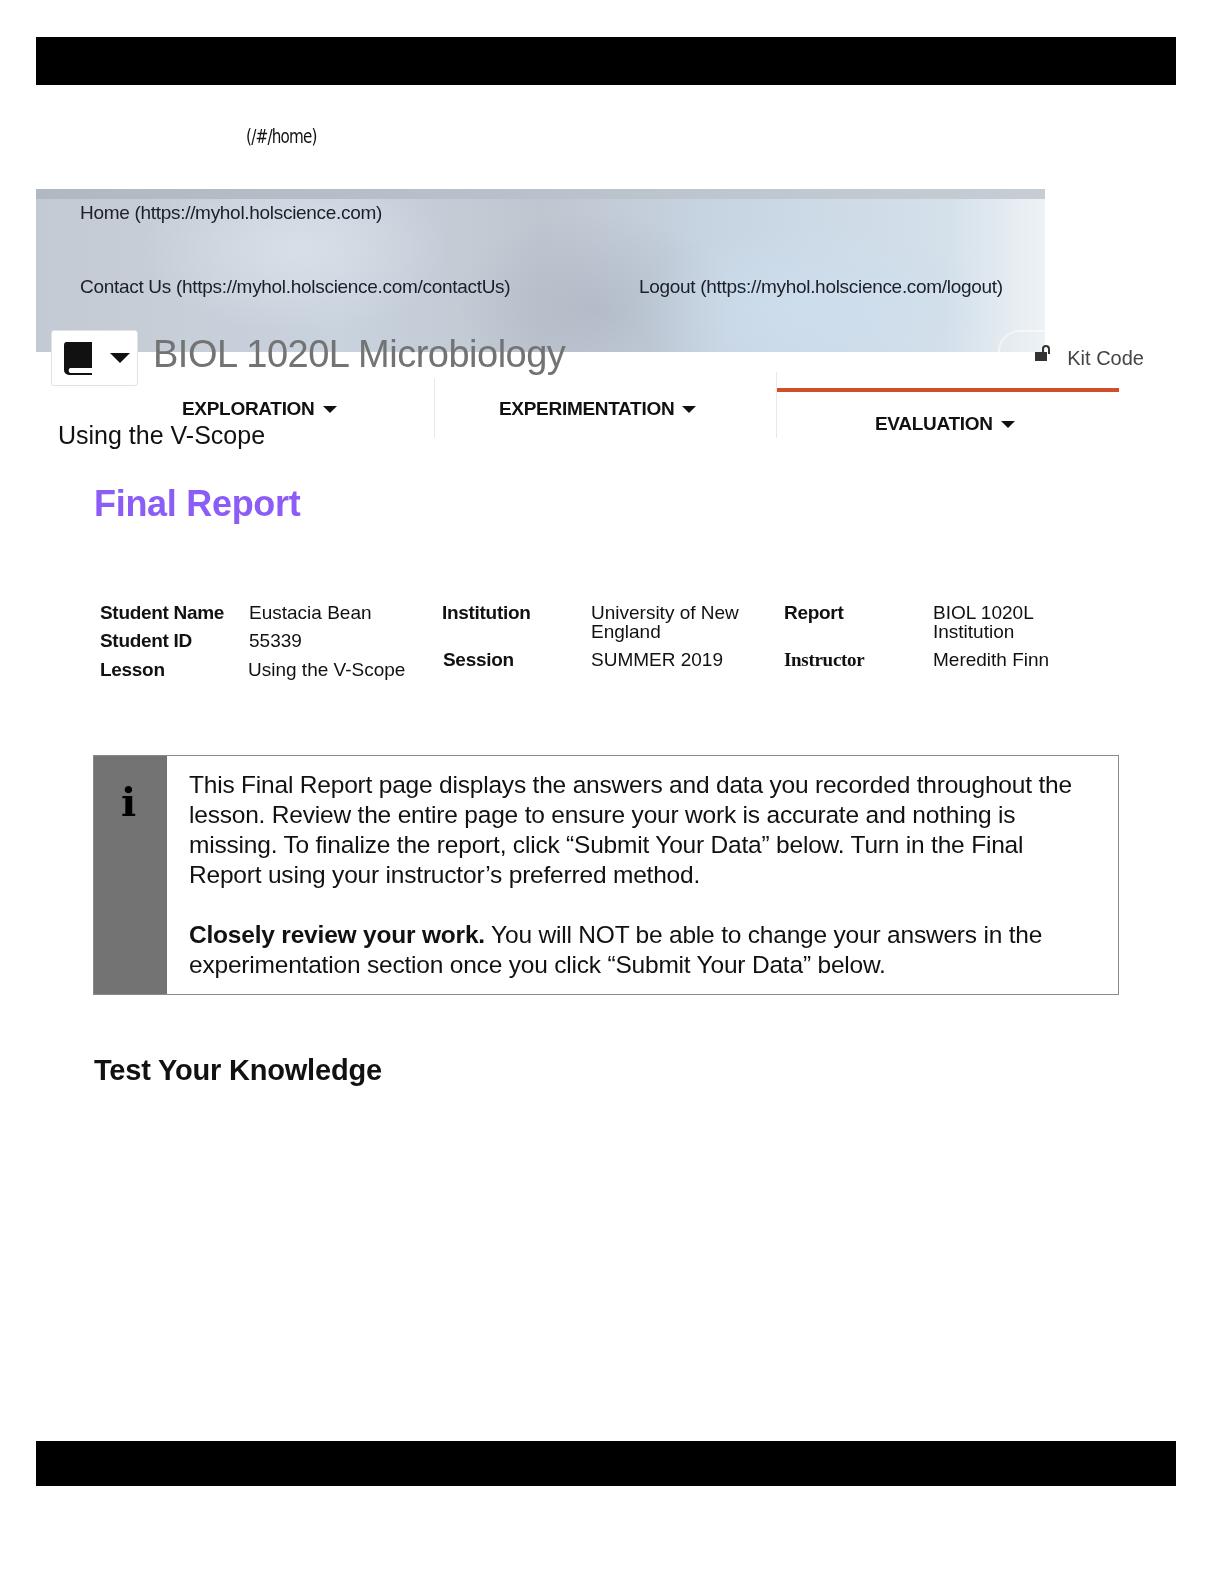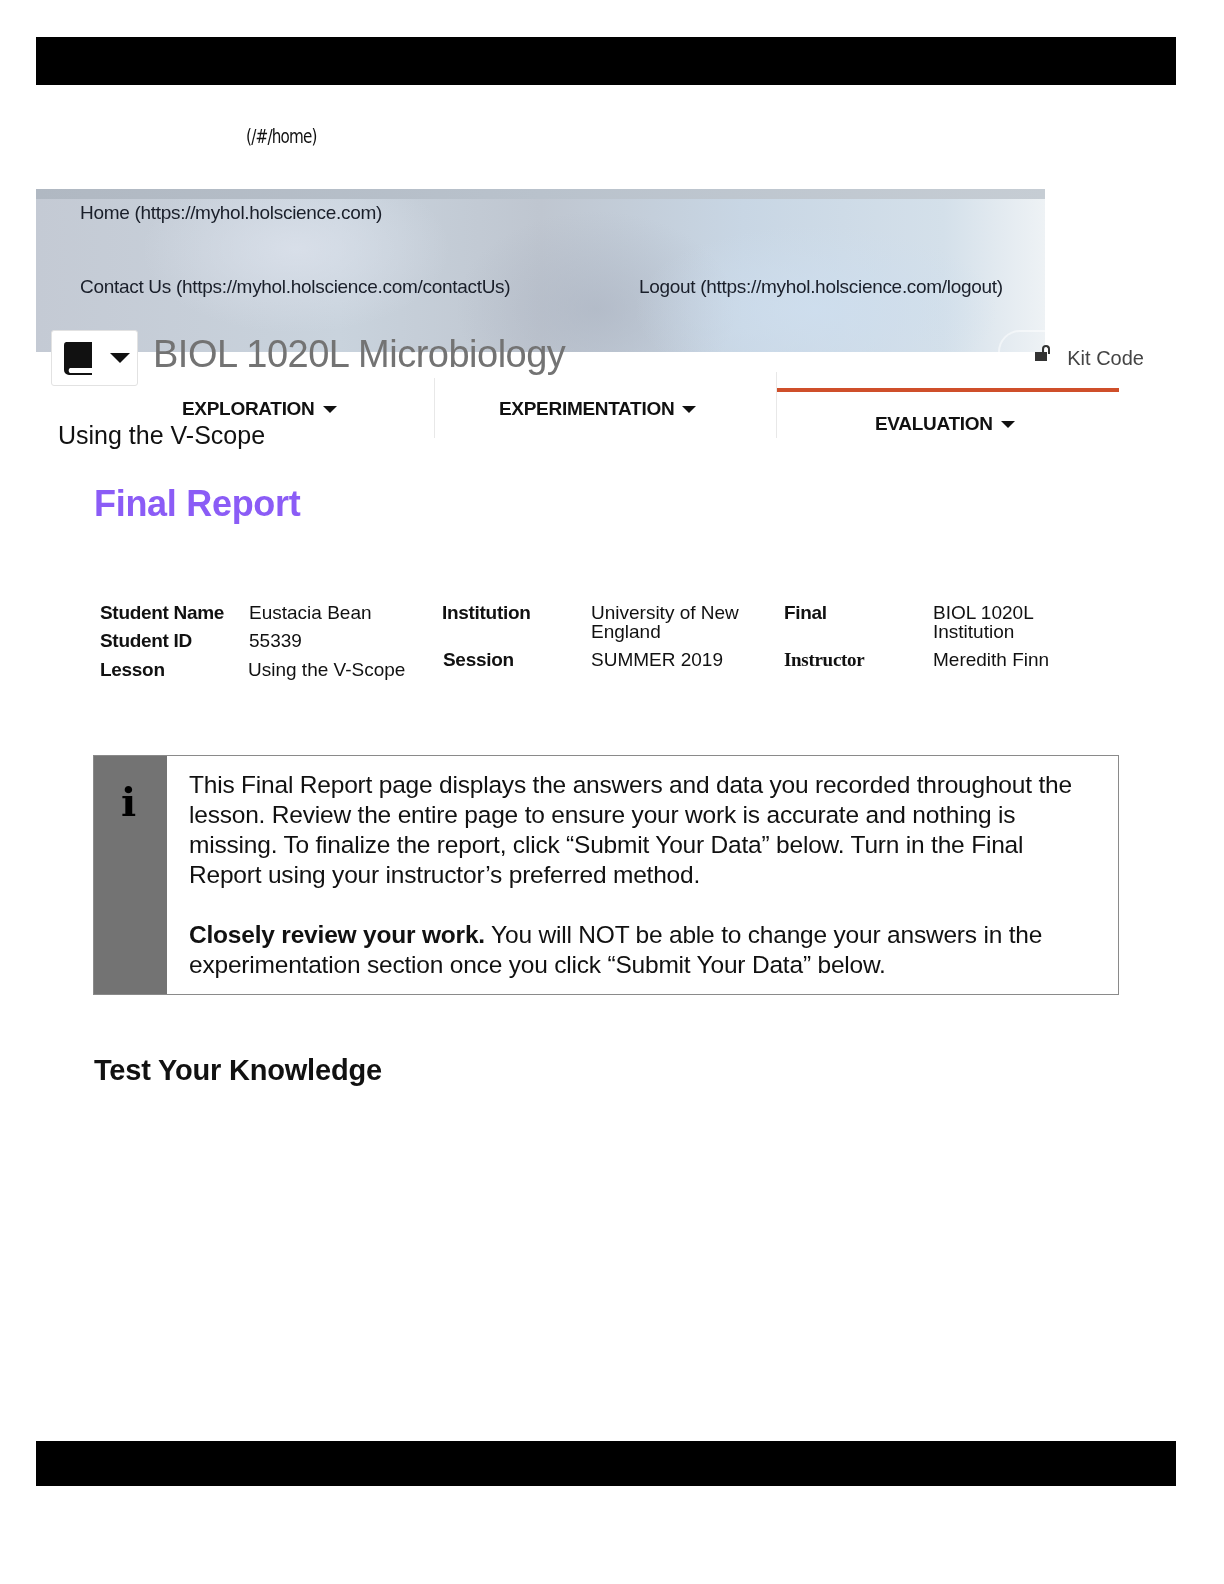--- a/index.html
+++ b/index.html
@@ -129,21 +129,21 @@
   <span class="cell" style="left:149px;top:30px;">55339</span>
   <span class="cell lbl" style="left:0;top:59px;">Lesson</span>
   <span class="cell" style="left:148px;top:59px;">Using the V-Scope</span>
 
   <span class="cell lbl" style="left:342px;top:2px;">Institution</span>
   <span class="cell" style="left:491px;top:2px;">University of New</span>
   <span class="cell" style="left:491px;top:21px;">England</span>
   <span class="cell lbl" style="left:343px;top:49px;">Session</span>
   <span class="cell" style="left:491px;top:49px;">SUMMER 2019</span>
 
-  <span class="cell lbl" style="left:684px;top:2px;">Final</span>
+  <span class="cell lbl" style="left:684px;top:2px;">Report</span>
   <span class="cell" style="left:833px;top:2px;">BIOL 1020L</span>
   <span class="cell" style="left:833px;top:21px;">Institution</span>
   <span class="cell lbl" style="left:684px;top:49px;font-family:Liberation Serif, serif;">Instructor</span>
   <span class="cell" style="left:833px;top:49px;">Meredith Finn</span>
 </div>
 
 <div class="notice">
   <div class="notice-side">
     <span class="info-icon">i</span>
   </div>

